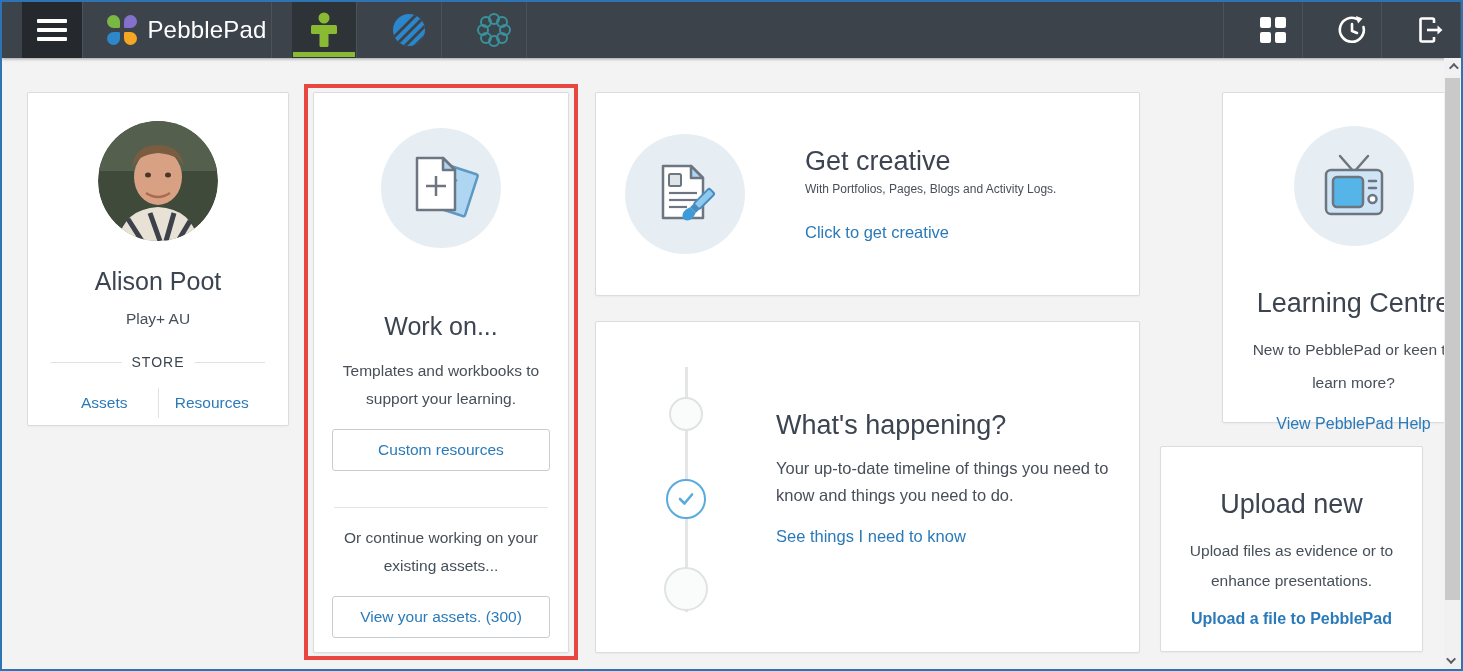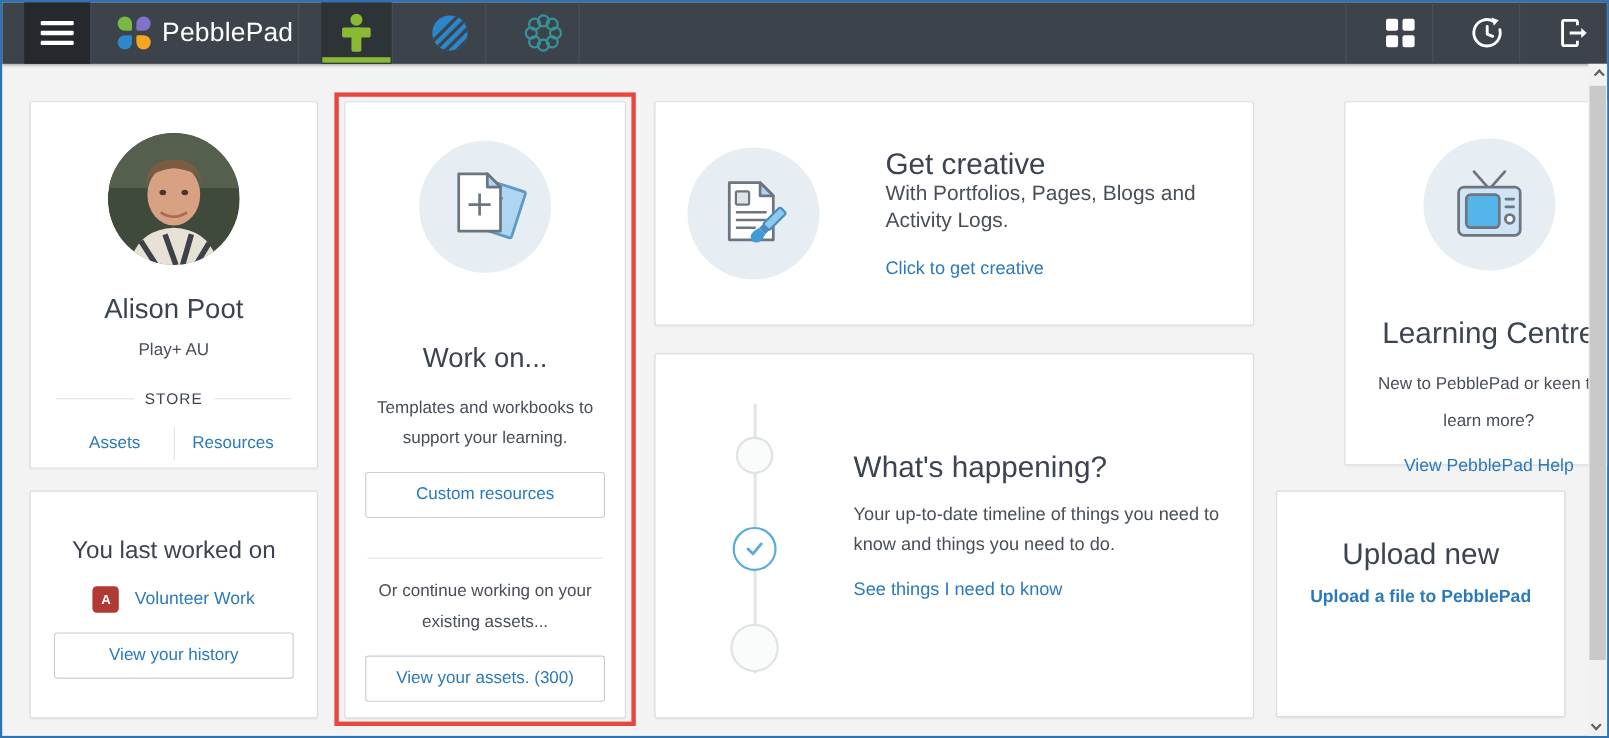--- a/index.html
+++ b/index.html
@@ -82,21 +82,21 @@
   .workon-title { font-size:25px; margin-top:64px; }
   .workon-card .desc { margin-top:16px; width:220px; }
   .workon-card .btn { margin-top:16px; }
   .workon-divider { width:214px; height:1px; background:#e3e5e7; margin-top:36px; }
   .or-text { margin-top:24px; width:228px; }
   
   .getcreative-card { left:593px; top:90px; width:545px; height:204px;
     display:flex; align-items:center; padding:0 0 0 29px; }
   .gc-text { margin-left:60px; display:flex; flex-direction:column; align-items:flex-start; }
   .gc-text .card-title { font-size:27px; }
-  .gc-text .desc { text-align:left; line-height:24px; font-size:19px; }
+  .gc-text .desc { text-align:left; line-height:24px; font-size:12px; }
   .gc-text a.link { margin-top:22px; font-size:16.5px; }
   
   .happening-card { left:593px; top:319px; width:545px; height:332px; }
   .timeline { position:absolute; left:68px; top:45px; width:44px; height:245px; }
   .timeline .tl-line { position:absolute; left:50%; top:0; bottom:0; width:3px; margin-left:-1.5px; background:#e3e5e7; }
   .tl-dot { position:absolute; left:50%; transform:translateX(-50%); border-radius:50%; background:#fafbfb; border:2px solid #e0e3e5; }
   .tl-dot.t1 { top:30px; width:34px; height:34px; }
   .tl-dot.t2 { top:112px; width:40px; height:40px; border-color:#5aabdd; background:#fff;
     display:flex; align-items:center; justify-content:center; }
   .tl-dot.t3 { top:200px; width:44px; height:44px; }
@@ -242,28 +242,20 @@
       <span class="store-label">STORE</span>
       <span class="rule"></span>
     </div>
     <div class="store-links">
       <div class="half"><a class="link">Assets</a></div>
       <div class="vsep"></div>
       <div class="half"><a class="link">Resources</a></div>
     </div>
   </section>
 
-  <section class="card lastworked-card">
-    <h2 class="card-title lw-title">You last worked on</h2>
-    <div class="lw-row">
-      <span class="badge-a">A</span>
-      <a class="link">Volunteer Work</a>
-    </div>
-    <div class="btn">View your history</div>
-  </section>
 
   <div class="red-outline"></div>
   <section class="card workon-card">
     <div class="icon-circle">
       <svg width="76" height="76" viewBox="0 0 76 76">
         <g transform="rotate(18 50 44)">
           <rect x="34" y="18" width="34" height="44" rx="2" fill="#aed5f2" stroke="#5e99c4" stroke-width="2.5"></rect>
           <line x1="42" y1="30" x2="50" y2="30" stroke="#5e99c4" stroke-width="2"></line>
           <line x1="42" y1="38" x2="50" y2="38" stroke="#5e99c4" stroke-width="2"></line>
           <line x1="42" y1="46" x2="50" y2="46" stroke="#5e99c4" stroke-width="2"></line>
@@ -335,20 +327,21 @@
         <circle cx="58.5" cy="51" r="4" fill="#fff" stroke="#6d7680" stroke-width="2.5"></circle>
       </svg>
     </div>
     <h2 class="card-title">Learning Centre</h2>
     <p class="desc">New to PebblePad or keen to learn more?</p>
     <a class="link">View PebblePad Help</a>
   </section>
 
   <section class="card upload-card">
     <h2 class="card-title">Upload new</h2>
+    <p class="desc">Upload files as evidence or to enhance presentations.</p>
     <a class="link">Upload a file to PebblePad</a>
   </section>
 
   <div class="scrollbar">
     <div class="sb-arrow up">
         <span class="chev u"></span>
       </div>
     <div class="sb-thumb"></div>
     <div class="sb-arrow down">
         <span class="chev d"></span>

